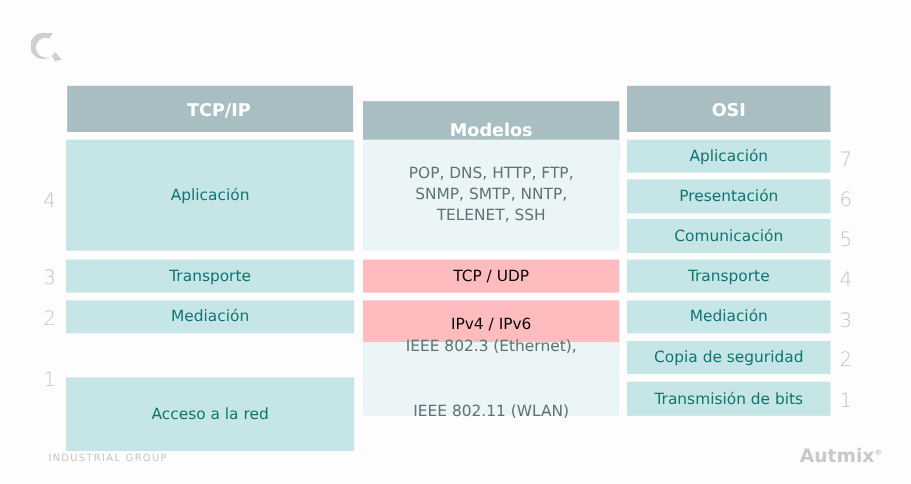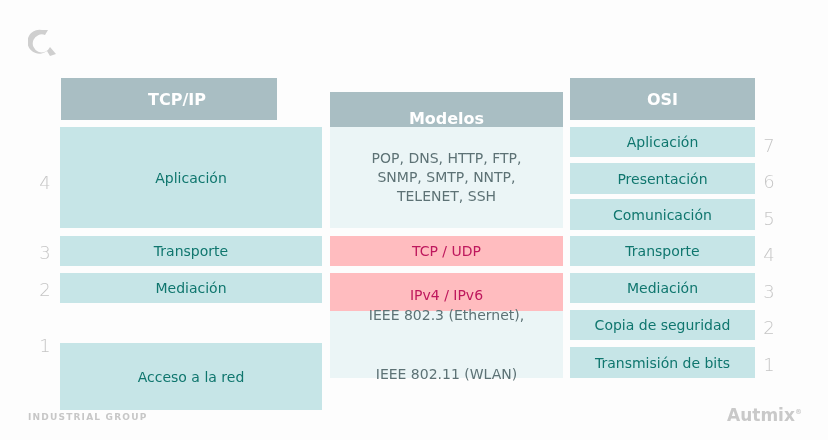--- a/index.html
+++ b/index.html
@@ -2,36 +2,36 @@
 <html><head>
 <meta charset="utf-8">
 <style>
   html, body { margin:0; padding:0; }
   body { width:828px; height:440px; background:#fdfdfd; position:relative; overflow:hidden;
          font-family:"DejaVu Sans", sans-serif; }
   .abs { position:absolute; box-sizing:border-box; display:flex; align-items:center; justify-content:center; text-align:center; }
   .hdr { background:#a9bec3; color:#ffffff; font-weight:bold; font-size:16px; }
   .cell { background:#c6e5e7; color:#0f766e; font-size:14px; }
   .mid { background:#ebf5f6; color:#5d7275; font-size:14px; line-height:19px; }
-  .red { background:#ffbcbf; color:#be185d; font-size:14px; }
+  .red { background:#ffbcbf; color:#000000; font-size:14px; }
   .num { color:#c5c5c5; font-size:18px; font-weight:300; width:20px; }
   .logo { position:absolute; left:28px; top:28px; }
-  .footer-left { position:absolute; left:28px; top:412px; font-size:9px; letter-spacing:1.2px; color:#c7c7c7; font-weight:bold; }
+  .footer-left { position:absolute; left:44px; top:412px; font-size:9px; letter-spacing:1.2px; color:#c7c7c7; font-weight:normal; }
   .footer-right { position:absolute; left:727px; top:405px; font-size:17px; font-weight:bold; color:#c9c9c9; }
   .footer-right sup { font-size:7px; }
 </style>
 </head>
 <body>
 
 <svg class="logo" width="30" height="30" viewBox="0 0 30 30">
   <path d="M14 2 L20 2 L17 7 A9 9 0 1 0 22 19 L28 26 L22 28 L19 23 A12 12 0 1 1 14 2 Z" fill="#cfcfcf"></path>
   <circle cx="13" cy="17" r="4" fill="#fdfdfd"></circle>
 </svg>
 
-<div class="abs hdr" style="left:61px;top:78px;width:216px;height:42px;padding-left:16px;">TCP/IP</div>
+<div class="abs hdr" style="left:61px;top:78px;width:260px;height:42px;padding-left:16px;">TCP/IP</div>
 <div class="abs hdr" style="left:330px;top:92px;width:233px;height:52px;">Modelos</div>
 <div class="abs hdr" style="left:570px;top:78px;width:185px;height:42px;">OSI</div>
 
 <div class="abs num" style="left:35px;top:170px;height:24px;">4</div>
 <div class="abs num" style="left:35px;top:240px;height:24px;">3</div>
 <div class="abs num" style="left:35px;top:277px;height:24px;">2</div>
 <div class="abs num" style="left:35px;top:333px;height:24px;">1</div>
 
 <div class="abs cell" style="left:60px;top:127px;width:262px;height:101px;">Aplicación</div>
 <div class="abs cell" style="left:60px;top:236px;width:262px;height:30px;">Transporte</div>

